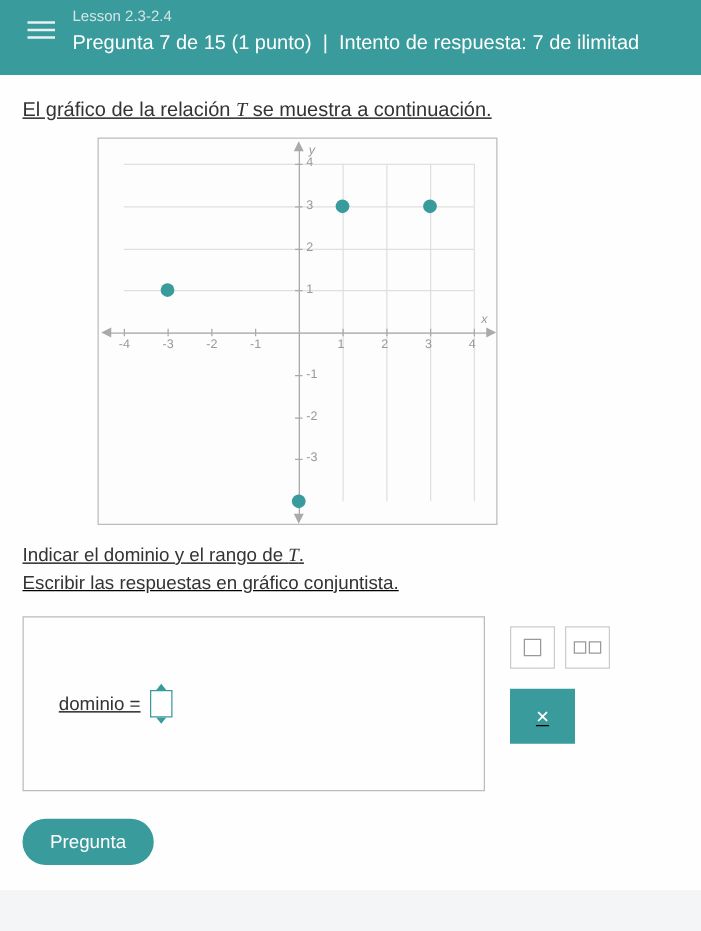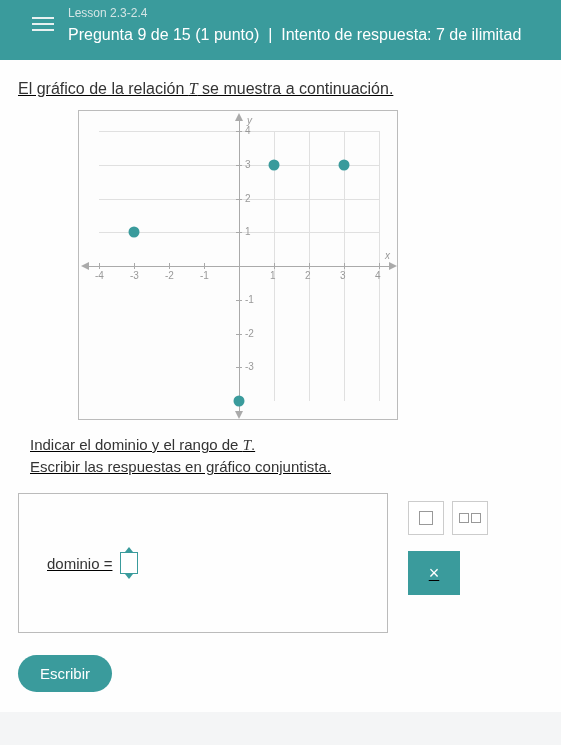--- a/index.html
+++ b/index.html
@@ -6,21 +6,21 @@
 body {
   width: 561px;
   height: 745px;
   font-family: Arial, sans-serif;
   background: #f4f5f6;
   overflow: hidden;
 }
 .header {
   background: #3a9b9c;
   color: #fff;
-  padding: 4px 0 16px 18px;
+  padding: 4px 0 16px 8px;
   display: flex;
   align-items: flex-start;
 }
 .menu-icon {
   width: 50px;
   height: 40px;
   display: flex;
   flex-direction: column;
   justify-content: center;
   align-items: center;
@@ -91,21 +91,21 @@
   border-radius: 50%;
   transform: translate(-50%, -50%);
 }
 .arrow-head {
   position: absolute;
   width: 0; height: 0;
 }
 .instruction {
   font-size: 15px;
   color: #333;
-  margin: 4px 12px;
+  margin: 4px 0;
 }
 .answer-area {
   display: flex;
   gap: 20px;
   margin-top: 18px;
 }
 .answer-box {
   width: 370px;
   height: 140px;
   border: 1px solid #bbb;
@@ -197,21 +197,21 @@
 
 <div class="header">
   <div class="menu-icon">
     <span></span>
       <span></span>
       <span></span>
   </div>
   <div class="header-content">
     <div class="lesson-label">Lesson 2.3-2.4</div>
     <div class="question-line">
-      <span>Pregunta 9 de 15 (1 punto)</span>
+      <span>Pregunta 7 de 15 (1 punto)</span>
       &nbsp;<span>|</span>&nbsp;
       <span>Intento de respuesta: 7 de ilimitad</span>
     </div>
   </div>
 </div>
 
 <div class="content">
   <p class="prompt-text">
     <span>El gráfico de la relación </span><span class="italic-var">T</span><span> se muestra a continuación.</span>
   </p>
@@ -295,15 +295,15 @@
             </div>
         </div>
       </div>
       <div class="tool-btn delete">
         <span>×</span>
       </div>
     </div>
   </div>
 
   <button class="verify-btn">
-    <span>Escribir</span>
+    <span>Pregunta</span>
   </button>
 </div>
 
 </body></html>

